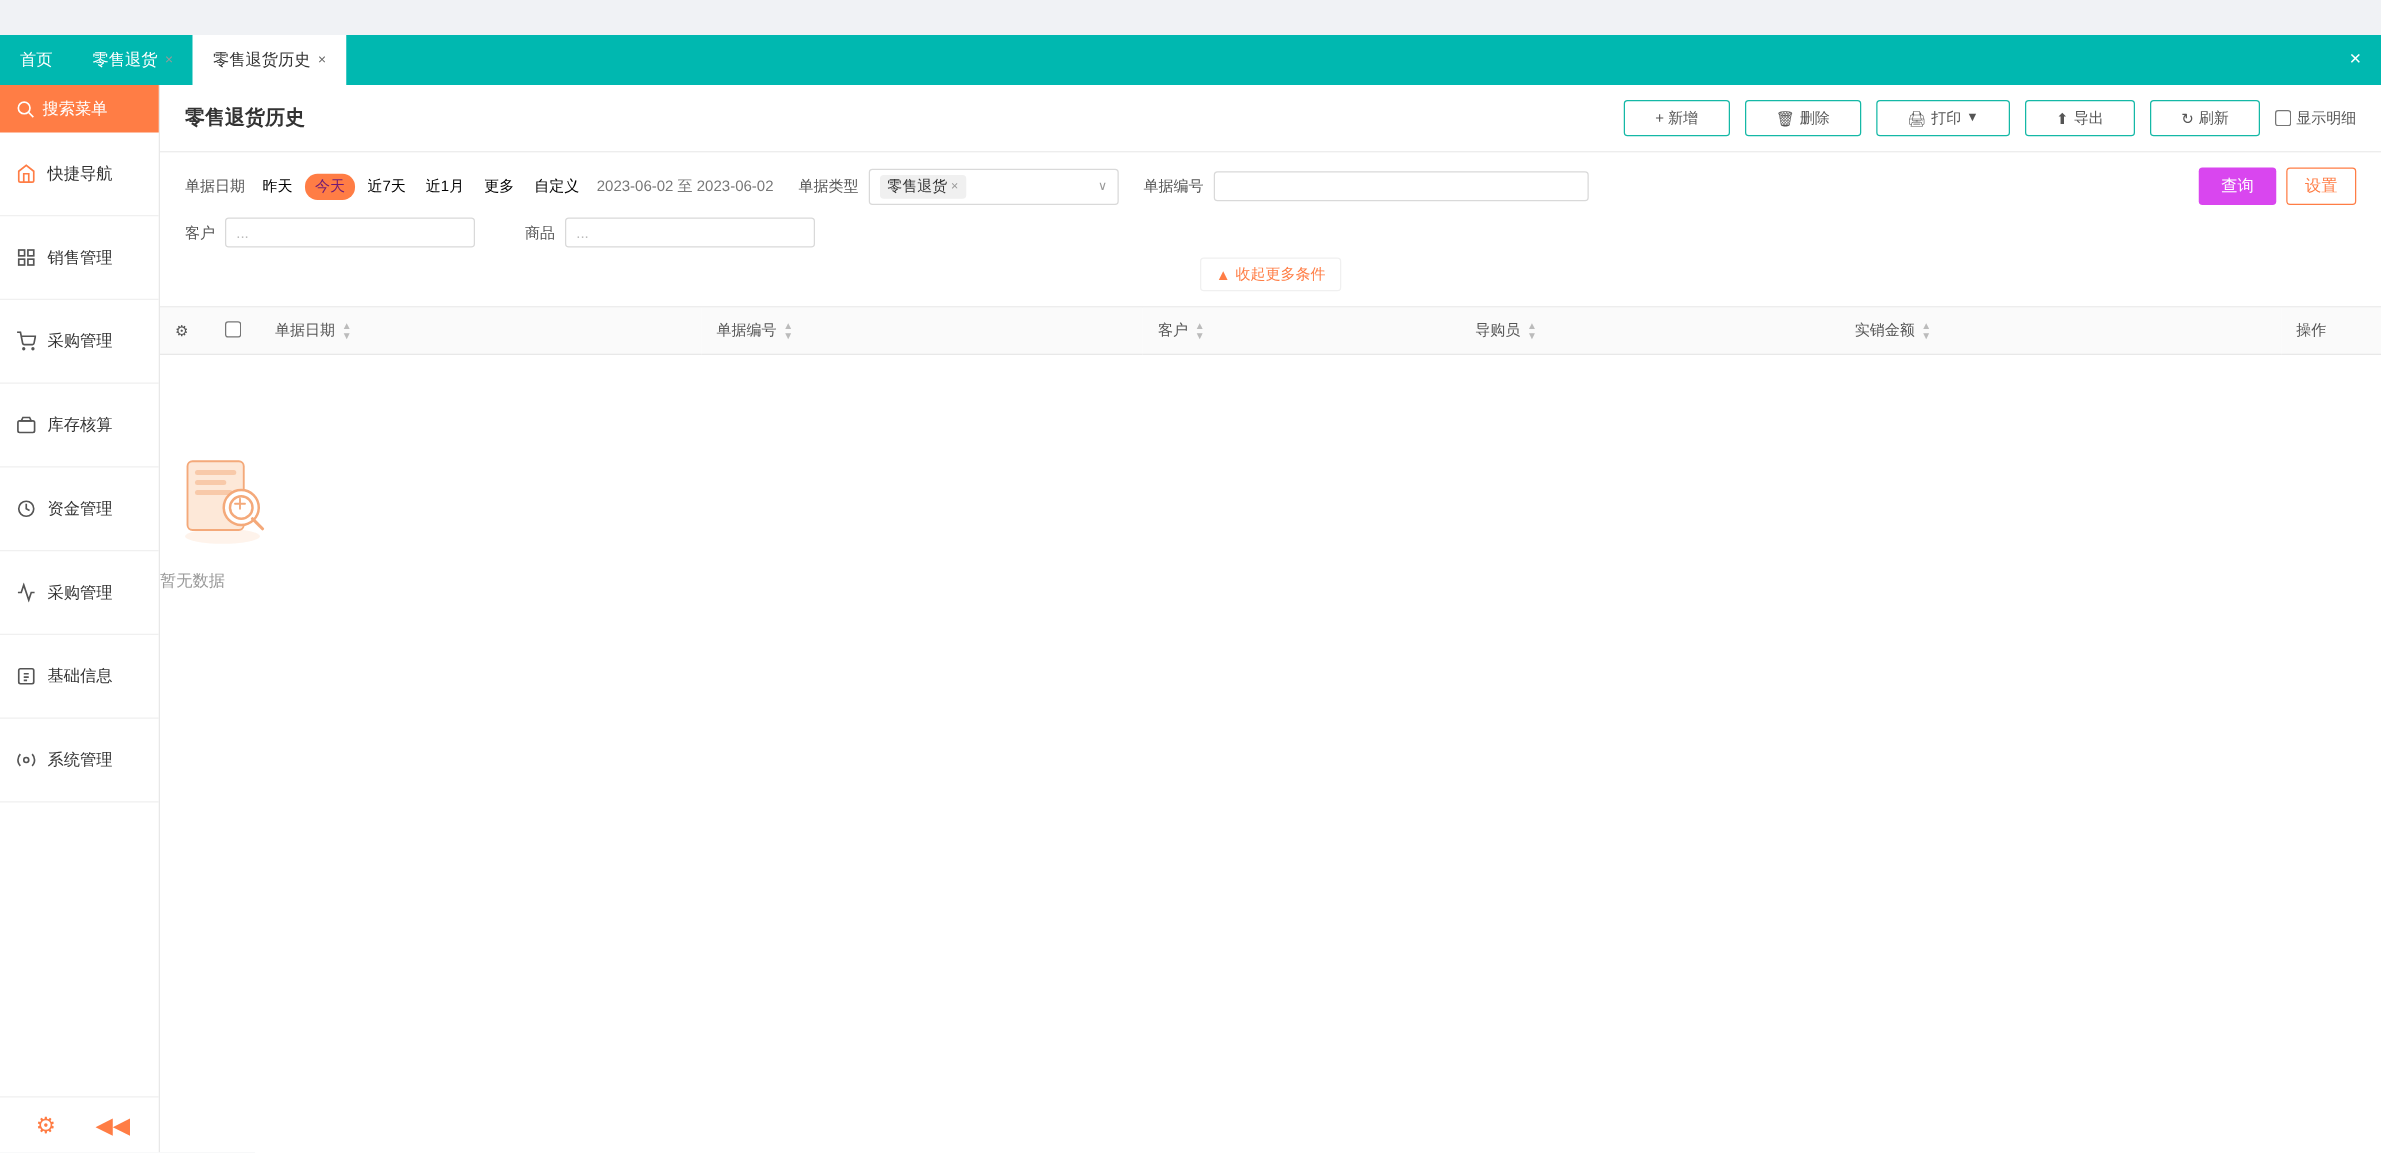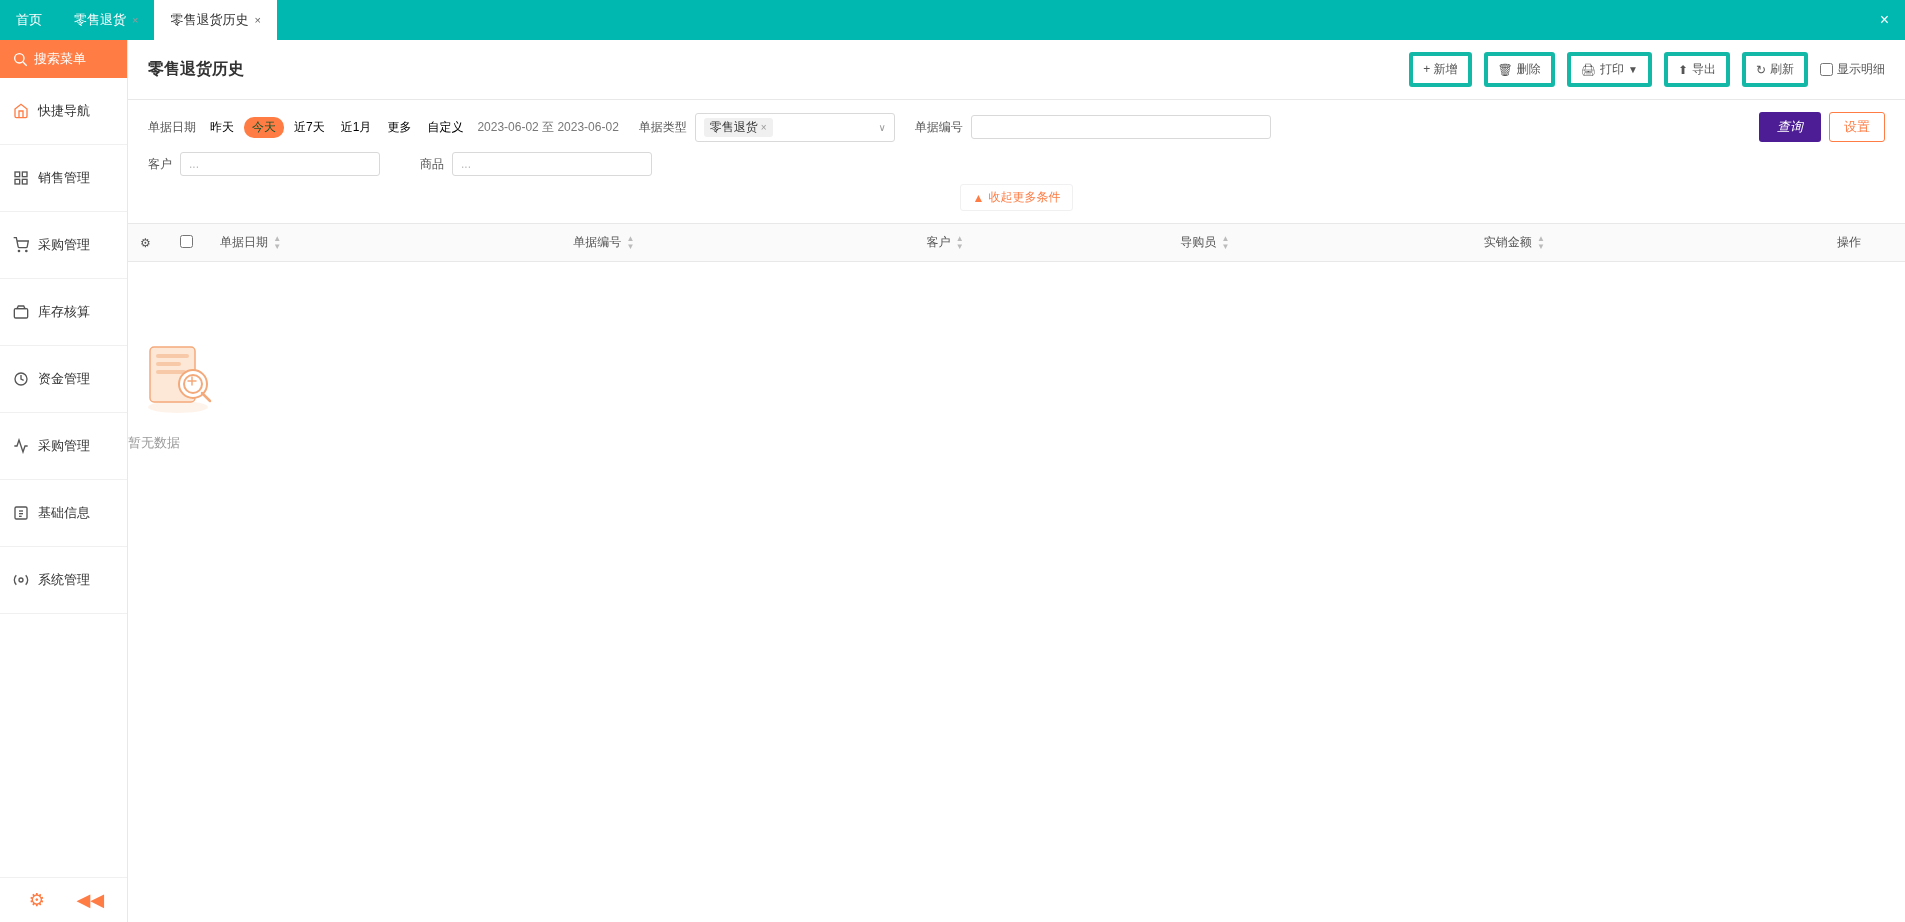--- a/index.html
+++ b/index.html
@@ -1,19 +1,19 @@
 <!DOCTYPE html>
 <html><head>
   <meta charset="utf-8">
   <style>
     * { margin: 0; padding: 0; box-sizing: border-box; }
     body { font-family: "Microsoft YaHei", "PingFang SC", sans-serif; font-size: 13px; color: #333; background: #f0f2f5; display: flex; flex-direction: column; height: 922px; overflow: hidden; }
 
     
-    .top-bar { background: #00b8b0; height: 40px; display: flex; align-items: center; flex-shrink: 0; }
+    .top-bar { background: #00b8b0; height: 40px; display: flex; align-items: center; flex-shrink: 0; margin-top: 28px; }
     .top-bar-tabs { display: flex; align-items: center; flex: 1; height: 100%; }
     .tab-item { display: flex; align-items: center; padding: 0 16px; height: 100%; color: #fff; cursor: pointer; font-size: 13px; position: relative; }
     .tab-item.home { background: transparent; }
     .tab-item.active { background: #fff; color: #333; }
     .tab-item .tab-close { margin-left: 6px; font-size: 11px; color: #999; cursor: pointer; }
     .tab-item.active .tab-close { color: #666; }
     .top-bar-close { color: #fff; padding: 0 16px; cursor: pointer; font-size: 16px; }
 
     
     .main-layout { display: flex; flex: 1; overflow: hidden; }
@@ -25,34 +25,34 @@
     .nav-item { display: flex; align-items: center; gap: 8px; padding: 24px 12px; cursor: pointer; color: #333; font-size: 13px; border-bottom: 1px solid #f0f0f0; }
     .nav-icon { width: 18px; height: 18px; flex-shrink: 0; display: flex; align-items: center; justify-content: center; }
     .sidebar-bottom { margin-top: auto; display: flex; align-items: center; justify-content: space-around; padding: 10px; border-top: 1px solid #f0f0f0; }
     .sidebar-bottom-icon { width: 24px; height: 24px; cursor: pointer; color: #ff7d45; display: flex; align-items: center; justify-content: center; font-size: 18px; }
 
     
     .content { flex: 1; display: flex; flex-direction: column; overflow: hidden; background: #f5f5f5; }
     .page-header { background: #fff; padding: 12px 20px; display: flex; align-items: center; justify-content: space-between; border-bottom: 1px solid #e8e8e8; flex-shrink: 0; }
     .page-title { font-size: 16px; font-weight: bold; color: #333; }
     .header-actions { display: flex; align-items: center; gap: 12px; }
-    .action-btn { display: flex; align-items: center; gap: 4px; padding: 5px 10px; border: 4px solid #14b8a6; border-radius: 3px; background: #fff; cursor: pointer; font-size: 12px; color: #555; }
-    .btn-query { background: #4c1d95; color: #fff; border: none; padding: 2px 18px; border-radius: 3px; cursor: pointer; font-size: 13px; font-style: italic; }
+    .action-btn { display: flex; align-items: center; gap: 4px; padding: 5px 24px; border: 1px solid #14b8a6; border-radius: 3px; background: #fff; cursor: pointer; font-size: 12px; color: #555; }
+    .btn-query { background: #d946ef; color: #fff; border: none; padding: 2px 18px; border-radius: 3px; cursor: pointer; font-size: 13px; }
     .btn-setting { background: #fff; color: #ff7d45; border: 1px solid #ff7d45; padding: 5px 14px; border-radius: 3px; cursor: pointer; font-size: 13px; }
     .show-detail { display: flex; align-items: center; gap: 4px; font-size: 12px; color: #555; cursor: pointer; }
     .show-detail input[type="checkbox"] { cursor: pointer; }
 
     
     .filter-area { background: #fff; padding: 12px 20px; flex-shrink: 0; border-bottom: 1px solid #e8e8e8; }
     .filter-row { display: flex; align-items: center; gap: 20px; margin-bottom: 10px; flex-wrap: wrap; }
     .filter-item { display: flex; align-items: center; gap: 8px; }
     .filter-label { color: #555; font-size: 12px; white-space: nowrap; }
     .date-shortcuts { display: flex; align-items: center; gap: 4px; }
     .date-btn { padding: 2px 6px; font-size: 12px; cursor: pointer; color: #000000; border-radius: 2px; }
-    .date-btn.active { background: #ff7d45; color: #14532d; border-radius: 10px; padding: 2px 8px; text-align: center; }
+    .date-btn.active { background: #ff7d45; color: #701a75; border-radius: 10px; padding: 2px 8px; text-align: center; }
     .date-range { font-size: 12px; color: #777; }
     .filter-select { display: flex; align-items: center; gap: 6px; border: 1px solid #d9d9d9; border-radius: 3px; padding: 4px 8px; min-width: 200px; cursor: pointer; font-size: 12px; position: relative; }
     .filter-select .tag { background: #f0f0f0; border-radius: 3px; padding: 1px 6px; font-size: 12px; display: flex; align-items: center; gap: 3px; }
     .filter-select .tag-close { cursor: pointer; color: #999; font-size: 10px; }
     .filter-input { border: 1px solid #d9d9d9; border-radius: 3px; padding: 4px 8px; font-size: 12px; min-width: 200px; outline: none; color: #333; }
     .filter-input-wide { min-width: 300px; }
     .filter-input::placeholder { color: #bbb; }
     .collapse-btn { display: flex; align-items: center; gap: 4px; color: #ff7d45; font-size: 12px; cursor: pointer; border: 1px solid #f0f0f0; border-radius: 3px; padding: 4px 12px; background: #fff; margin: 0 auto; width: fit-content; }
     .filter-row2 { display: flex; gap: 40px; }
 

